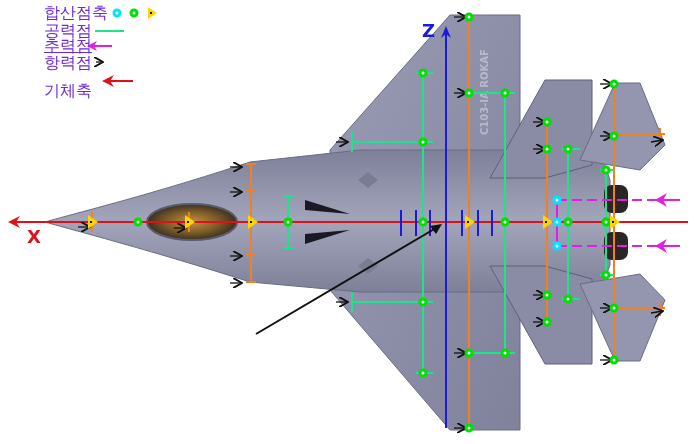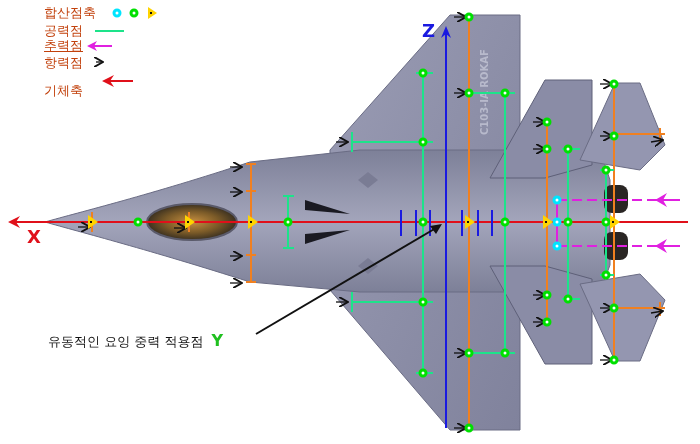--- a/index.html
+++ b/index.html
@@ -1,20 +1,20 @@
 <!DOCTYPE html>
 <html><head>
 <meta charset="utf-8">
 <style>
   html, body { margin: 0; padding: 0; background: #ffffff; }
   body { width: 700px; height: 444px; position: relative; overflow: hidden;
          font-family: "DejaVu Sans", "Liberation Sans", sans-serif; }
   #stage { position: absolute; left: 0; top: 0; width: 700px; height: 444px; }
   .legend { position: absolute; left: 0; top: 0; }
-  .legend-row { position: absolute; left: 44px; font-size: 13px; color: #c2410c; white-space: nowrap; line-height: 16px; }
+  .legend-row { position: absolute; left: 44px; font-size: 16px; color: #6d28d9; white-space: nowrap; line-height: 16px; }
   .note { position: absolute; left: 48px; top: 331px; font-size: 13px; color: #111; white-space: nowrap; }
   .axis-label { position: absolute; font-weight: bold; font-size: 18px; font-family: "DejaVu Sans", sans-serif; }
 </style>
 </head>
 <body>
 
 <div id="stage">
   <svg width="700" height="444" viewBox="0 0 700 444" xmlns="http://www.w3.org/2000/svg">
     <defs>
       <linearGradient id="bodyGrad" x1="0" y1="0" x2="0" y2="1">
@@ -228,17 +228,13 @@
     <div class="legend-row" style="top:38px;text-decoration:underline;">추력점</div>
     <div class="legend-row" style="top:55px;text-align:right;">항력점</div>
     <div class="legend-row" style="top:83px;">기체축</div>
   </div>
 
   
   <div class="axis-label" style="left:27px; top:226px; color:#e0101a;">X</div>
   <div class="axis-label" style="left:422px; top:20px; color:#1a1ae0;">Z</div>
 
   
-  <div class="note">
-    <span>유동적인 요잉 중력 적용점</span>
-    <span class="axis-label" style="position:relative; font-size:16px; color:#20c020; margin-left:4px;">Y</span>
-  </div>
 </div>
 
 </body></html>

